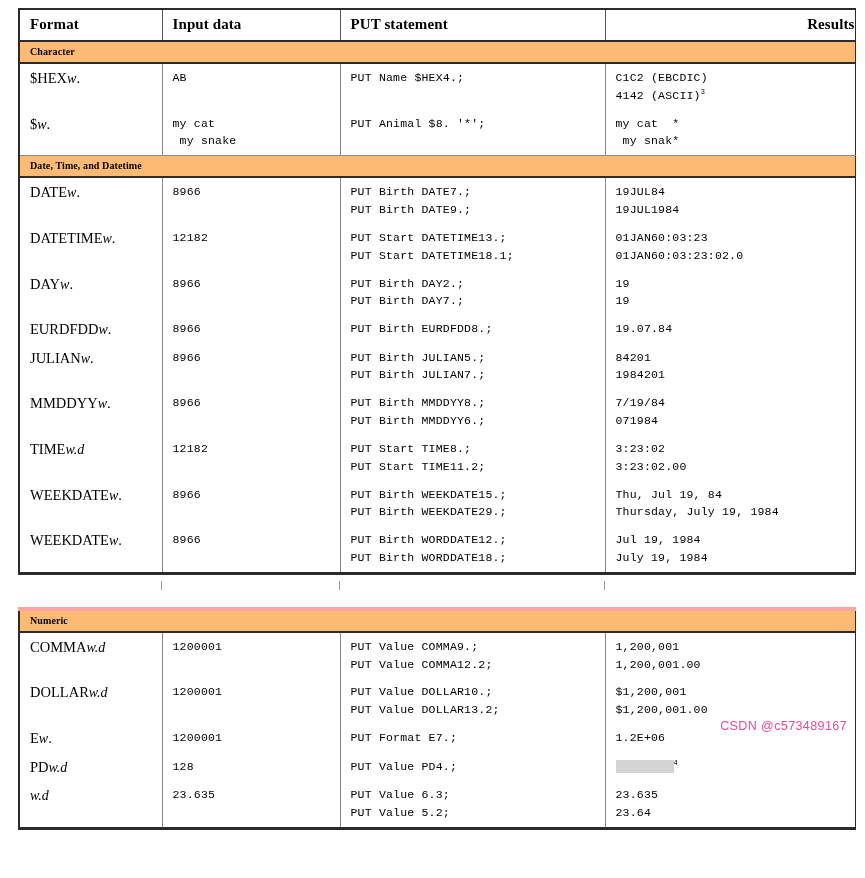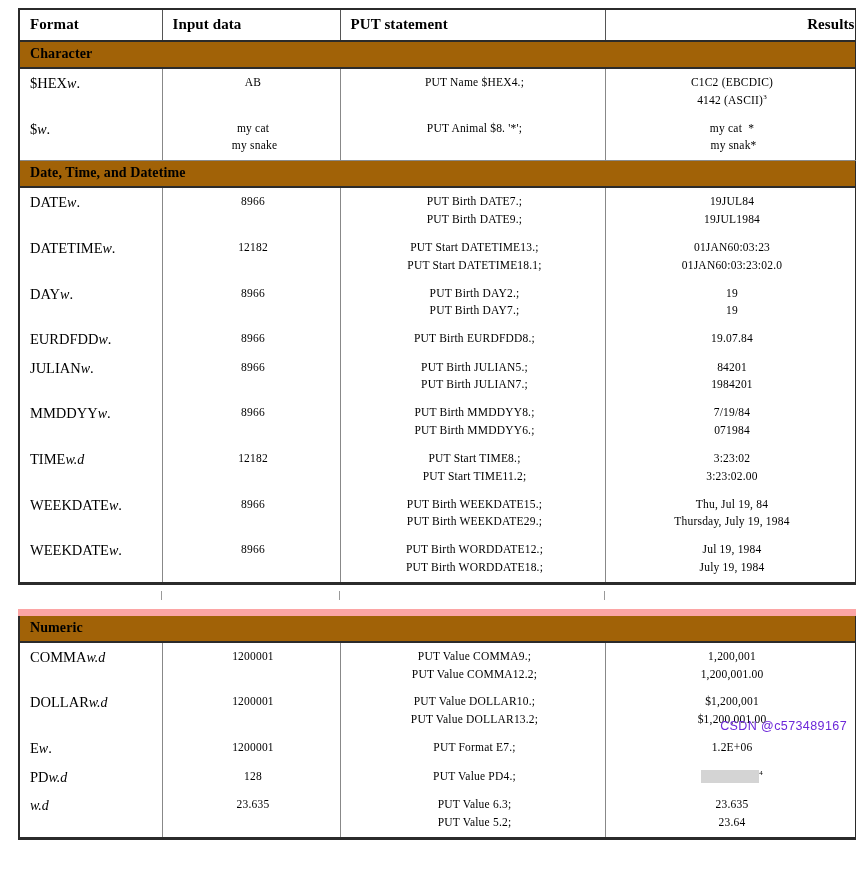--- a/index.html
+++ b/index.html
@@ -53,23 +53,23 @@
     padding: 6px 0 7px 10px;
     border-right: 1px solid #555555;
     border-bottom: 2px solid #2b2b2b;
     vertical-align: middle;
     letter-spacing: 0.1px;
   }
   .hdr th:last-child { border-right: none; text-align: right; }
 
   
   .band td {
-    background: #a16207;
+    background: #fdba74;
     font-weight: bold;
-    font-size: 14px;
+    font-size: 10px;
     padding: 4px 0 5px 10px;
     border-bottom: 2px solid #2b2b2b;
     border-top: 1px solid #8a8a8a;
     letter-spacing: 0.1px;
   }
 
   
   tbody.body-rows td {
     vertical-align: top;
     border-right: 1px solid #888888;
@@ -90,26 +90,25 @@
     line-height: 1.25;
     white-space: nowrap;
   }
   .fmt-name i {
     font-style: italic;
     font-size: 14px;
   }
 
   
   .mono {
-    font-family: Liberation Serif, serif;
+    font-family: Liberation Mono, monospace;
     font-size: 11.5px;
     line-height: 1.55;
     white-space: pre;
     letter-spacing: 0.2px;
-    text-align: center;
   }
 
   .sup {
     font-size: 7px;
     vertical-align: super;
     line-height: 0;
   }
 
   
   .masked-box {
@@ -134,21 +133,21 @@
     background: #9a9a9a;
   }
 
   
   .watermark {
     position: absolute;
     right: 18px;
     bottom: 9px;
     font-family: "Liberation Sans", "DejaVu Sans", sans-serif;
     font-size: 12.5px;
-    color: #6d28d9;
+    color: #ec4899;
     letter-spacing: 0.4px;
     white-space: nowrap;
   }
 </style>
 </head>
 <body>
 
 <div class="page">
 
   <table class="fmt-table table-one">
@@ -357,21 +356,21 @@
       </tr>
     </tbody>
   </table>
 
   <div class="gap-ticks">
     <span style="left:143px"></span>
     <span style="left:321px"></span>
     <span style="left:586px"></span>
   </div>
 
-  <table class="fmt-table table-two" style="margin-top:4px;border-top:7px solid #fca5a5;padding-left:7px;">
+  <table class="fmt-table table-two" style="margin-top:12px;border-top:4px solid #fca5a5;padding-left:7px;">
     <colgroup>
         <col class="c1">
         <col class="c2">
         <col class="c3">
         <col class="c4">
       </colgroup>
 
     <tbody>
       <tr class="band">
         <td colspan="4">Numeric</td>

